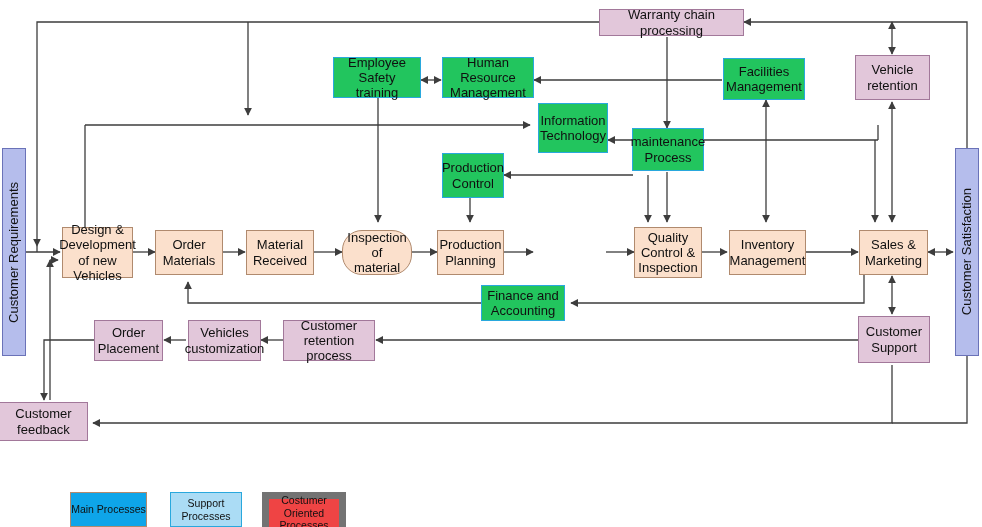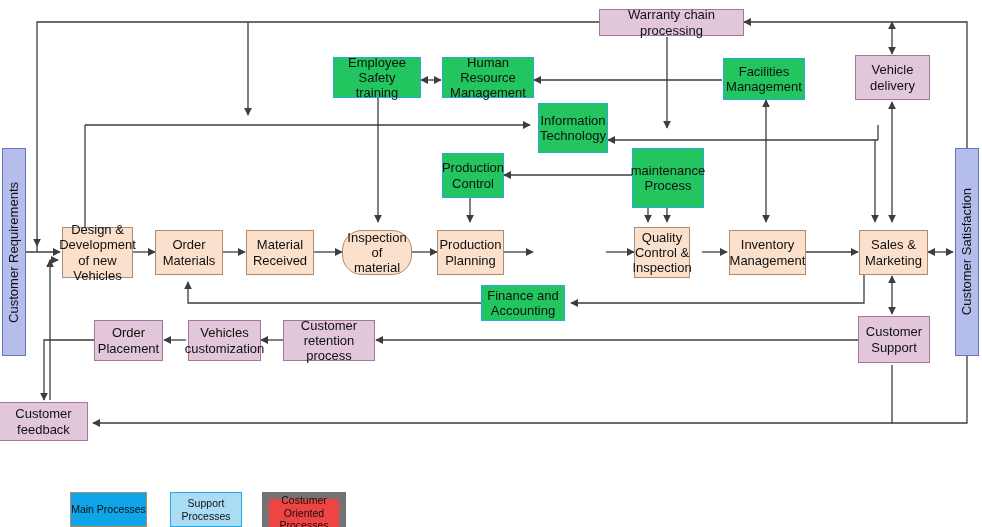--- a/index.html
+++ b/index.html
@@ -181,54 +181,54 @@
   <div class="node main" style="left:246px; top:230px; width:68px; height:45px;">Material
 Received</div>
 
   <div class="node main" style="left:342px; top:230px; width:70px; height:45px;border-radius:20px;">Inspection of
 material</div>
 
   <div class="node main" style="left:437px; top:230px; width:67px; height:45px;">Production
 Planning</div>
 
 
-  <div class="node main" style="left:634px; top:227px; width:56px; height:51px;">Quality
+  <div class="node main" style="left:634px; top:227px; width:68px; height:51px;">Quality
 Control &amp;
 Inspection</div>
 
   <div class="node main" style="left:729px; top:230px; width:77px; height:45px;">Inventory
 Management</div>
 
   <div class="node main" style="left:859px; top:230px; width:69px; height:45px;">Sales &amp;
 Marketing</div>
 
   <div class="node support" style="left:333px; top:57px; width:88px; height:41px;">Employee Safety
 training</div>
 
   <div class="node support" style="left:442px; top:57px; width:92px; height:41px;">Human Resource
 Management</div>
 
   <div class="node support" style="left:538px; top:103px; width:70px; height:50px;">Information
 Technology</div>
 
-  <div class="node support" style="left:632px; top:128px; width:72px; height:60px;margin-top:20px;">maintenance
+  <div class="node support" style="left:632px; top:128px; width:72px; height:43px;">maintenance
 Process</div>
 
   <div class="node support" style="left:723px; top:58px; width:82px; height:42px;">Facilities
 Management</div>
 
   <div class="node support" style="left:442px; top:153px; width:62px; height:45px;">Production
 Control</div>
 
   <div class="node support" style="left:481px; top:285px; width:84px; height:36px;">Finance and
 Accounting</div>
 
   <div class="node customer" style="left:599px; top:9px; width:145px; height:27px;">Warranty chain processing</div>
 
-  <div class="node customer" style="left:855px; top:55px; width:75px; height:45px;">Vehicle delivery</div>
+  <div class="node customer" style="left:855px; top:55px; width:75px; height:45px;">Vehicle retention</div>
 
   <div class="node customer" style="left:858px; top:316px; width:72px; height:47px;">Customer
 Support</div>
 
   <div class="node customer" style="left:283px; top:320px; width:92px; height:41px;">Customer
 retention process</div>
 
   <div class="node customer" style="left:188px; top:320px; width:73px; height:41px;">Vehicles
 customization</div>
 

